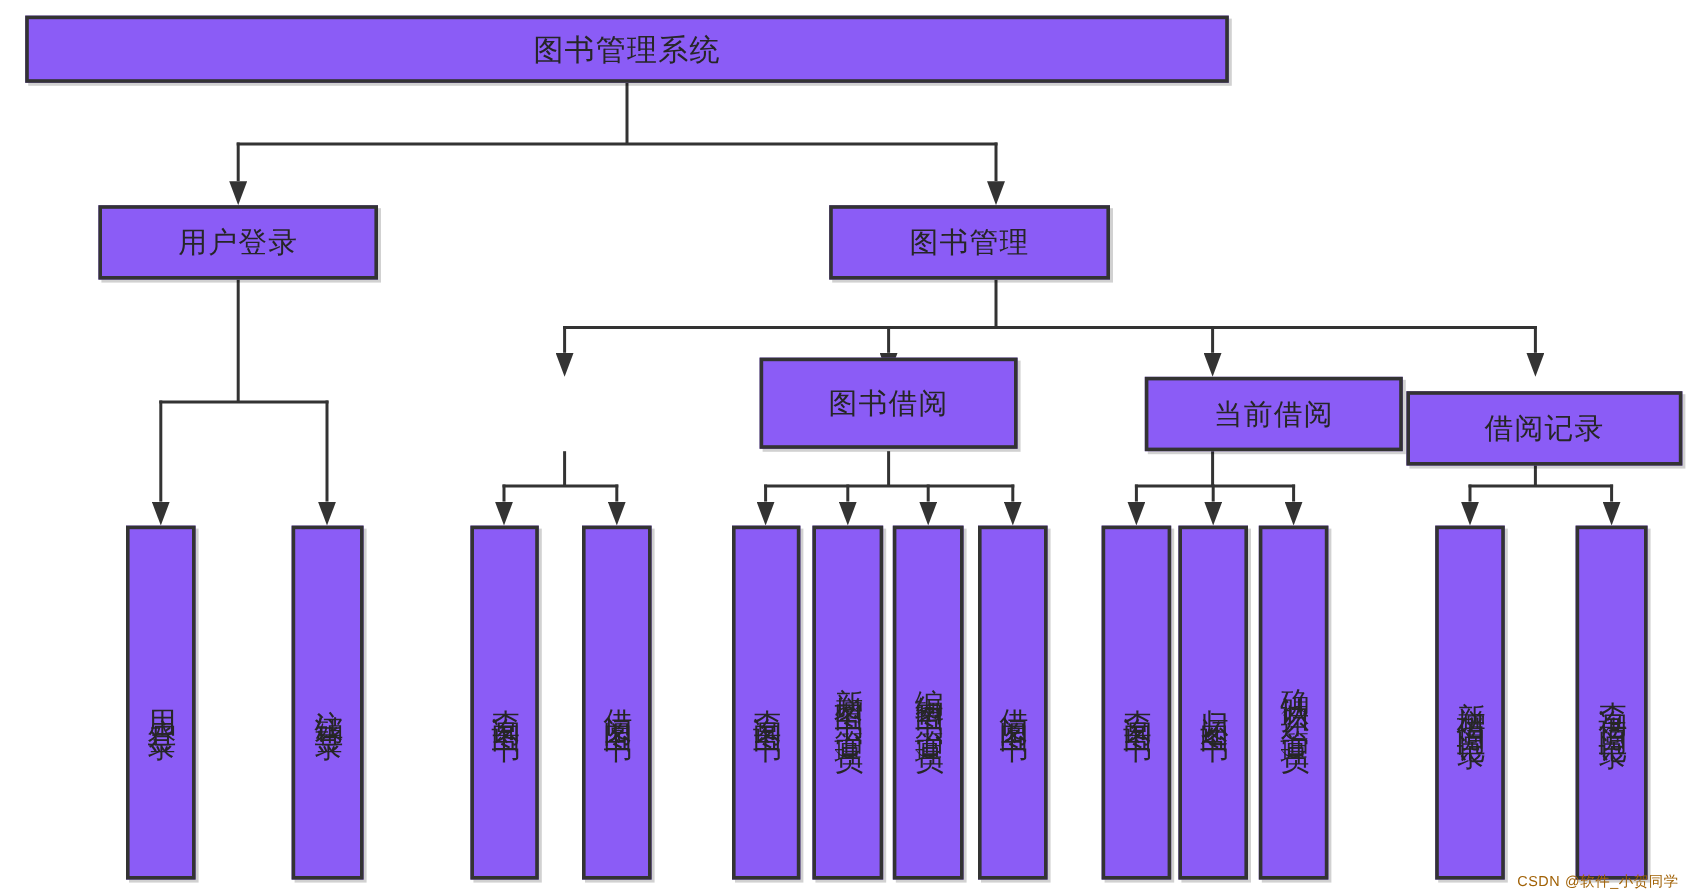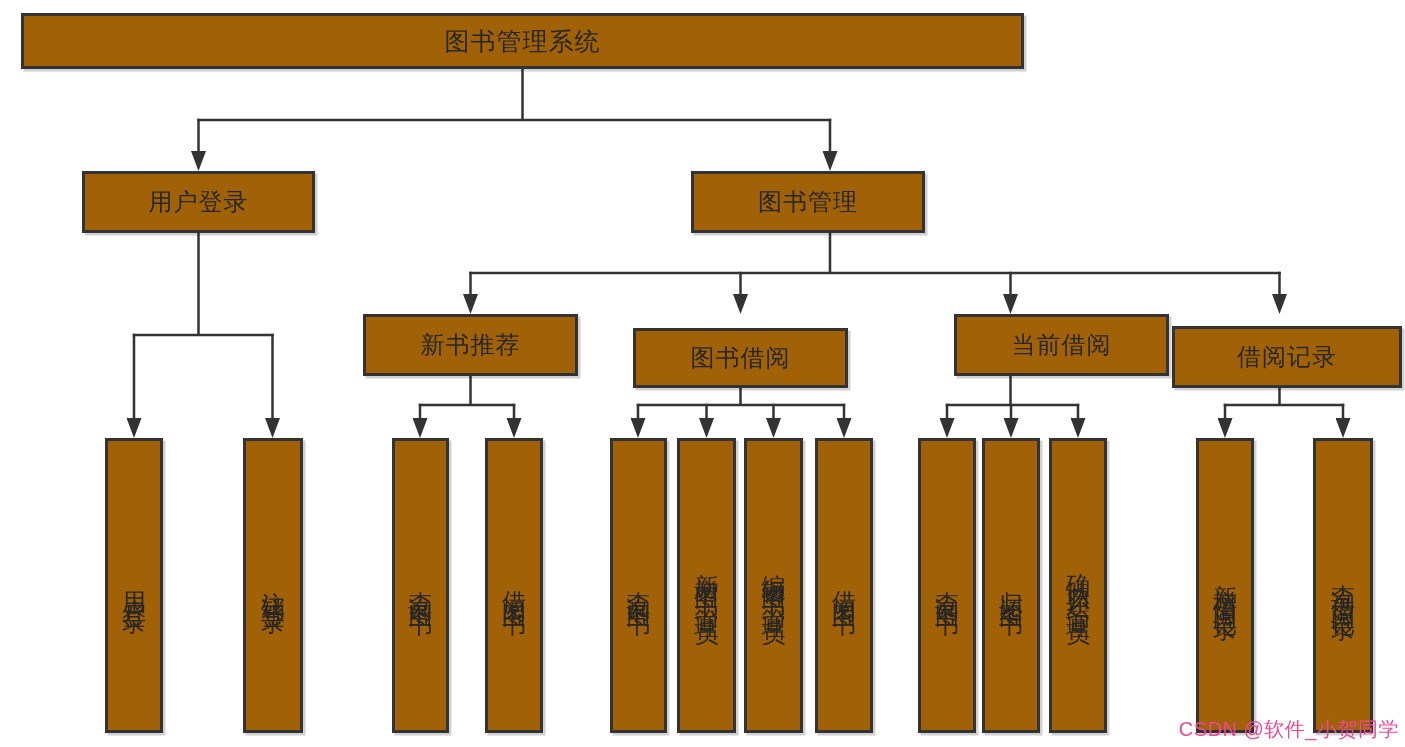--- a/index.html
+++ b/index.html
@@ -14,21 +14,21 @@
   }
   .connectors {
     position: absolute;
     left: 0; top: 0;
     width: 1405px; height: 747px;
     z-index: 1;
   }
   .box {
     position: absolute;
     box-sizing: border-box;
-    background: #a16207;
+    background: #8b5cf6;
     border: 3px solid #333333;
     box-shadow: 2.5px 2.5px 0 rgba(0,0,0,0.18);
     display: flex;
     align-items: center;
     justify-content: center;
     z-index: 2;
     font-weight: 500;
     letter-spacing: 1px;
     white-space: nowrap;
   }
@@ -44,23 +44,23 @@
     font-size: 24px;
     letter-spacing: 7px;
     line-height: 1;
     font-weight: 500;
   }
   .watermark {
     position: absolute;
     right: 6px;
     bottom: 4px;
     z-index: 3;
-    font-size: 20px;
+    font-size: 12px;
     font-weight: 500;
-    color: #ec4899;
+    color: #a16207;
     letter-spacing: 0.5px;
   }
 </style>
 </head>
 <body>
 
 <div class="stage">
 
   <svg class="connectors" width="1405" height="747" viewBox="0 0 1405 747" stroke="#333333" stroke-width="2.5" fill="none">
     <defs>
@@ -122,22 +122,21 @@
       <line x1="1225" y1="403.75" x2="1225" y2="418" marker-end="url(#arr)"></line>
       <line x1="1343" y1="403.75" x2="1343" y2="418" marker-end="url(#arr)"></line>
     </g>
   </svg>
 
   <div class="box hbox root-box" style="left:21px;top:13px;width:1003px;height:56px">图书管理系统</div>
 
   <div class="box hbox" style="left:82px;top:171px;width:233px;height:62px">用户登录</div>
   <div class="box hbox" style="left:691px;top:171px;width:234px;height:62px">图书管理</div>
 
-  <div class="box hbox" style="left:363px;top:314px;width:215px;height:62px">新书推荐</div>
-  <div class="box hbox" style="left:633px;top:328px;width:215px;height:60px">图书借阅</div>
+  <div class="box hbox" style="left:633px;top:298px;width:215px;height:76px">图书借阅</div>
   <div class="box hbox" style="left:954px;top:314px;width:215px;height:62px">当前借阅</div>
   <div class="box hbox" style="left:1172px;top:326px;width:230px;height:62px">借阅记录</div>
 
   <div class="box leaf" style="left:105px;width:58px">
     <span class="vtext">用户登录</span>
   </div>
   <div class="box leaf" style="left:243px;width:60px">
     <span class="vtext">注销登录</span>
   </div>
   <div class="box leaf" style="left:392px;width:57px">

